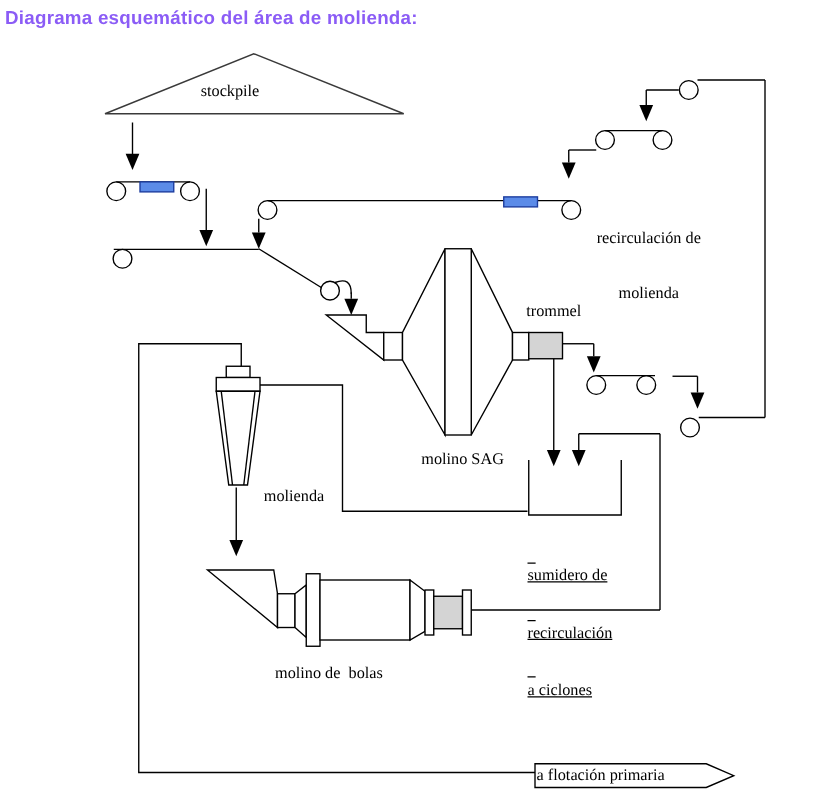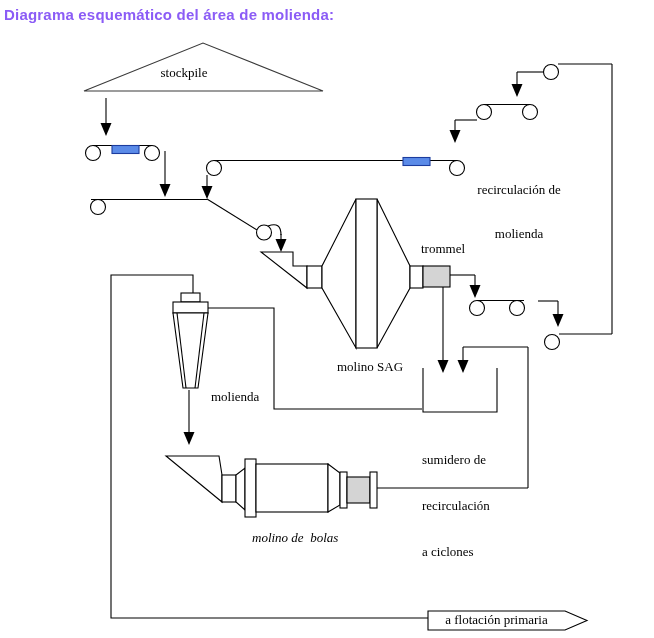--- a/index.html
+++ b/index.html
@@ -168,23 +168,23 @@
   <div>recirculación de</div>
   <div>molienda</div>
 </div>
 
 <div class="lbl" style="left:421px;top:242px;">trommel</div>
 
 <div class="lbl" style="left:337px;top:360px;">molino SAG</div>
 
 <div class="lbl" style="left:211px;top:390px;">molienda</div>
 
-<div class="lbl sump-lbl" style="left:422px;top:422px;">
+<div class="lbl sump-lbl" style="left:422px;top:422px;text-decoration:underline;">
   <div>sumidero de</div>
   <div>recirculación</div>
   <div>a ciclones</div>
 </div>
 
-<div class="lbl" style="left:252px;top:531px;font-style:italic;">molino de  bolas</div>
+<div class="lbl" style="left:220px;top:531px;">molino de  bolas</div>
 
-<div class="lbl center" style="left:430px;top:613px;width:133px;">a flotación primaria</div>
+<div class="lbl center" style="left:414px;top:613px;width:133px;">a flotación primaria</div>
 
 </div>
 
 </body></html>

